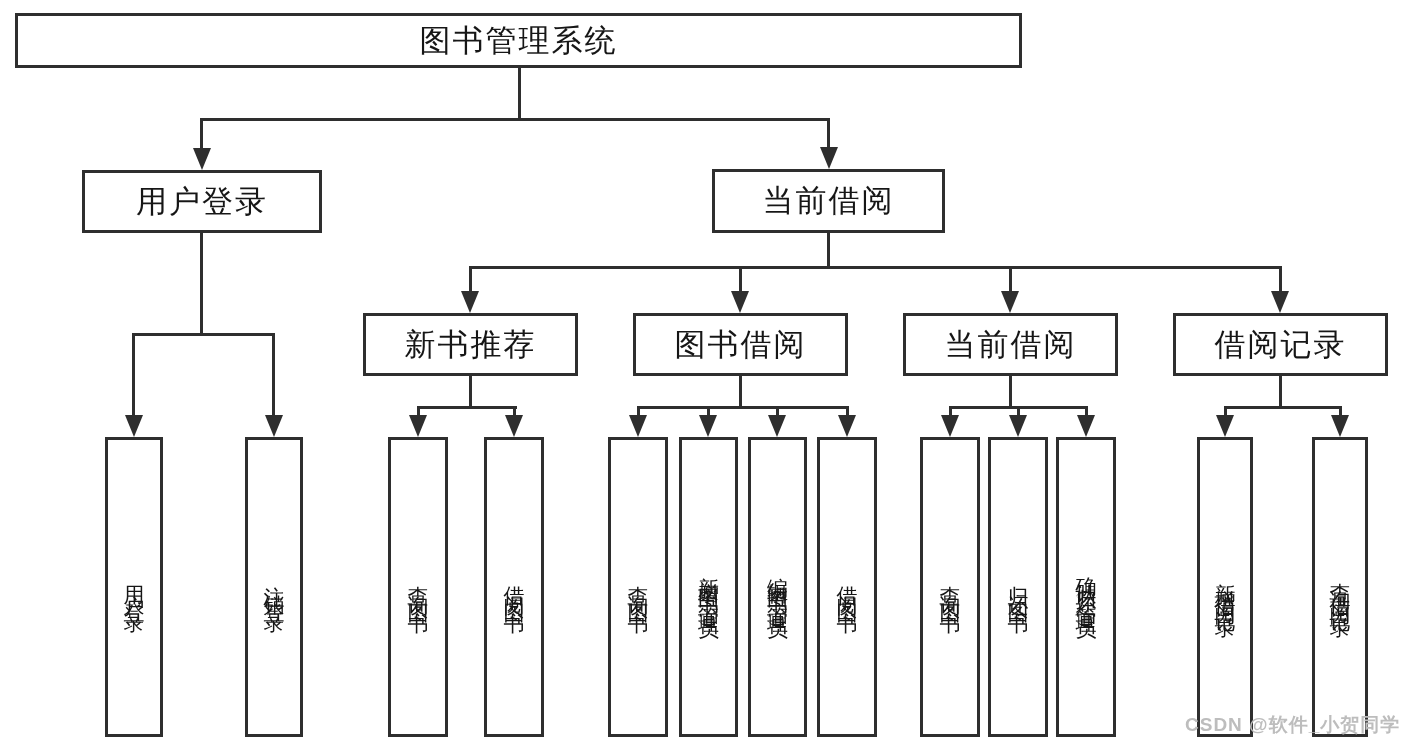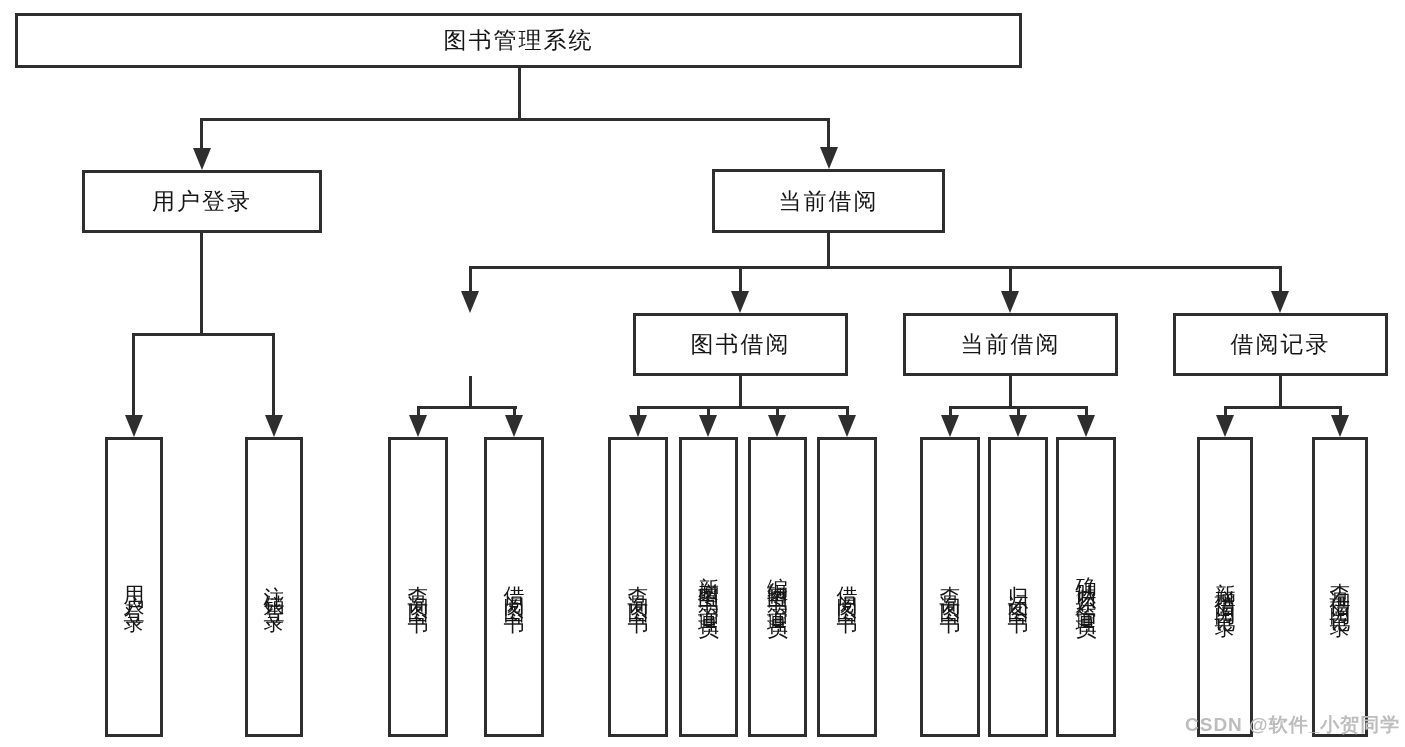--- a/index.html
+++ b/index.html
@@ -4,21 +4,21 @@
 <style>
   html,body { margin:0; padding:0; background:#ffffff; }
   .canvas {
     position:relative; width:1405px; height:747px; background:#ffffff;
     font-family:"Liberation Sans","DejaVu Sans",sans-serif; overflow:hidden;
   }
   .node {
     position:absolute; box-sizing:border-box;
     border:3px solid #2e2e2e; background:#ffffff;
     display:flex; align-items:center; justify-content:center;
-    color:#161616; font-size:23px; letter-spacing:2px; white-space:nowrap;
+    color:#161616; font-size:31px; letter-spacing:2px; white-space:nowrap;
   }
   .vnode {
     position:absolute; box-sizing:border-box;
     border:3px solid #2e2e2e; background:#ffffff;
     display:flex; align-items:center; justify-content:center;
     color:#161616; font-size:21px; letter-spacing:9px;
     writing-mode:vertical-rl; text-orientation:mixed;
     top:437px; height:300px;
   }
   .hl { position:absolute; height:3px; background:#2e2e2e; }
@@ -36,20 +36,21 @@
 </head>
 <body>
 
 <div class="canvas">
 
   <div class="node" style="left:15px;top:13px;width:1007px;height:55px">图书管理系统</div>
 
   <div class="node" style="left:82px;top:170px;width:240px;height:63px">用户登录</div>
   <div class="node" style="left:712px;top:169px;width:233px;height:64px">当前借阅</div>
 
+  <div class="node" style="left:363px;top:313px;width:215px;height:63px">新书推荐</div>
   <div class="node" style="left:903px;top:313px;width:215px;height:63px">当前借阅</div>
   <div class="node" style="left:633px;top:313px;width:215px;height:63px">图书借阅</div>
   <div class="node" style="left:1173px;top:313px;width:215px;height:63px">借阅记录</div>
 
   <div class="vnode" style="left:105px;width:58px">用户登录</div>
   <div class="vnode" style="left:245px;width:58px">注销登录</div>
 
   <div class="vnode" style="left:388px;width:60px">查询图书</div>
   <div class="vnode" style="left:484px;width:60px">借阅图书</div>
 

